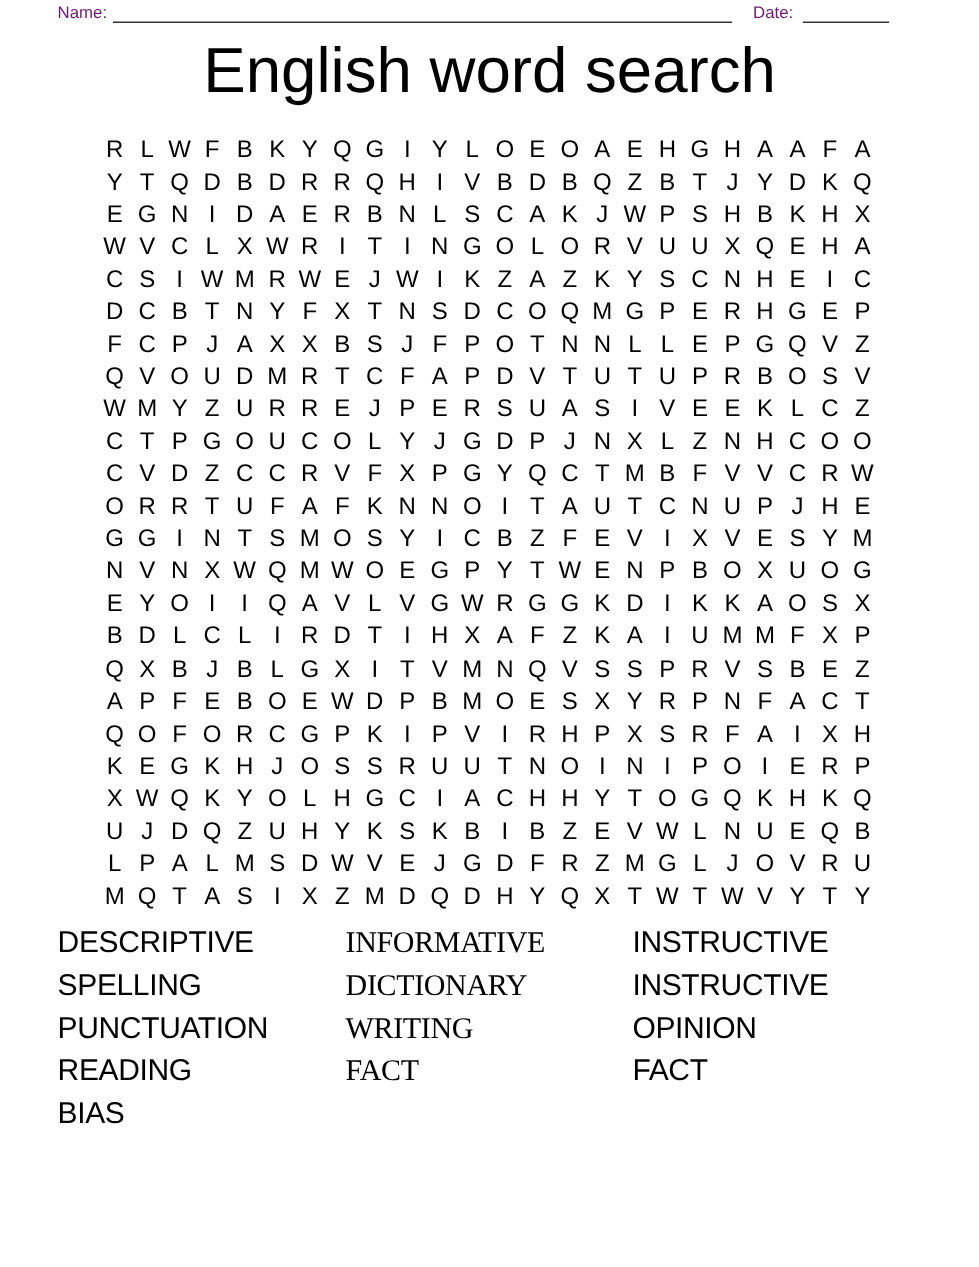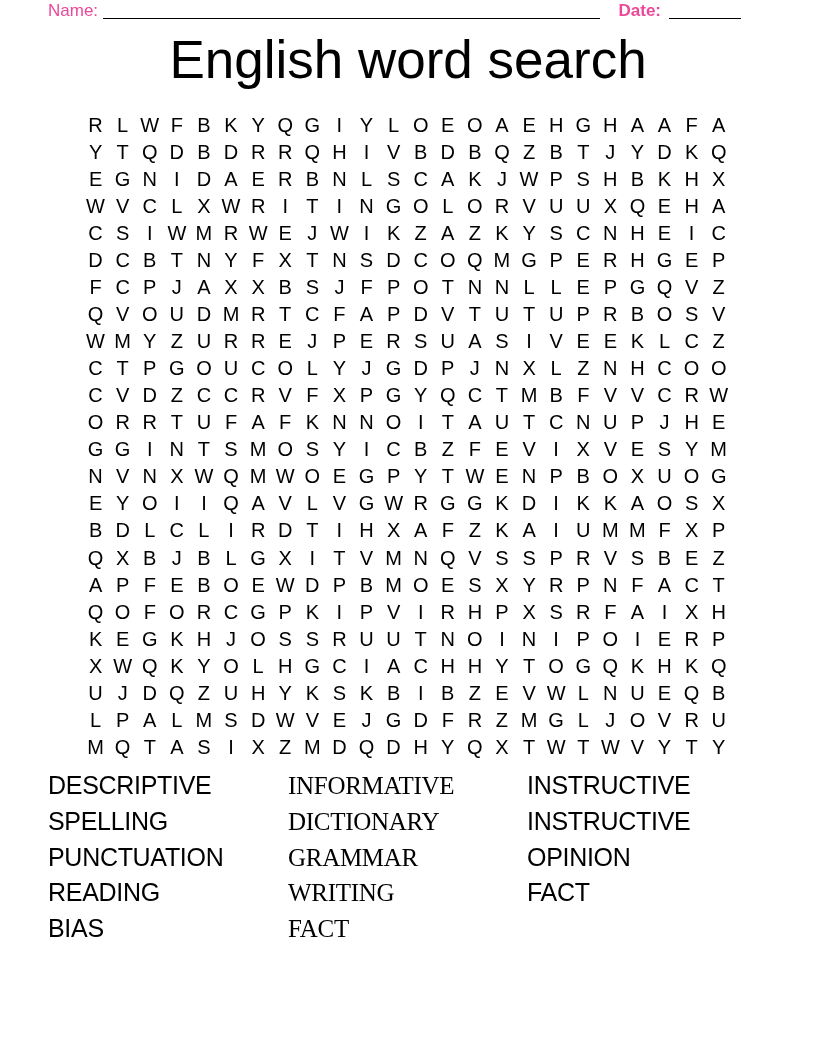--- a/index.html
+++ b/index.html
@@ -1,25 +1,25 @@
 <!DOCTYPE html>
 <html><head>
 <meta charset="utf-8">
 <style>
   * { margin:0; padding:0; box-sizing:border-box; }
   html,body { background:#ffffff; }
   body { width:816px; height:1056px; font-family:"Liberation Sans", sans-serif; color:#000; }
   .page { position:relative; width:816px; height:1056px; background:#fff; overflow:hidden; }
 
   
-  .header { position:absolute; top:2px; left:48px; width:693px; display:flex; align-items:flex-end; font-size:17px; line-height:17px; color:#ec4899; }
+  .header { position:absolute; top:2px; left:48px; width:693px; display:flex; align-items:flex-end; font-size:14px; line-height:17px; color:#701a75; }
   .hlabel { white-space:nowrap; }
   .blank { border-bottom:1.5px solid #000; height:1px; }
   .name-blank { flex:1; margin-left:5px; }
-  .date-label { margin-left:18px;font-weight:bold; }
+  .date-label { margin-left:18px; }
   .date-blank { width:72px; margin-left:8px; }
 
   
   .title { position:absolute; top:30px; left:0; width:816px; text-align:center;
            font-size:53px; line-height:1.15; font-weight:400; letter-spacing:0px; color:#000; }
 
   
   .grid { position:absolute; top:111px; left:82px;
           display:grid; grid-template-columns:repeat(24, 27.1px); grid-auto-rows:27.07px; }
   .cell { display:flex; align-items:center; justify-content:center;
@@ -630,21 +630,20 @@
       <div class="word-col word-col-0">
         <div class="word">DESCRIPTIVE</div>
         <div class="word">SPELLING</div>
         <div class="word">PUNCTUATION</div>
         <div class="word">READING</div>
         <div class="word">BIAS</div>
       </div>
       <div class="word-col word-col-1">
         <div class="word">INFORMATIVE</div>
         <div class="word">DICTIONARY</div>
-        <div class="word">GRAMMAR</div>
         <div class="word">WRITING</div>
         <div class="word">FACT</div>
       </div>
       <div class="word-col word-col-2">
         <div class="word">INSTRUCTIVE</div>
         <div class="word">INSTRUCTIVE</div>
         <div class="word">OPINION</div>
         <div class="word">FACT</div>
       </div>
     </div>

